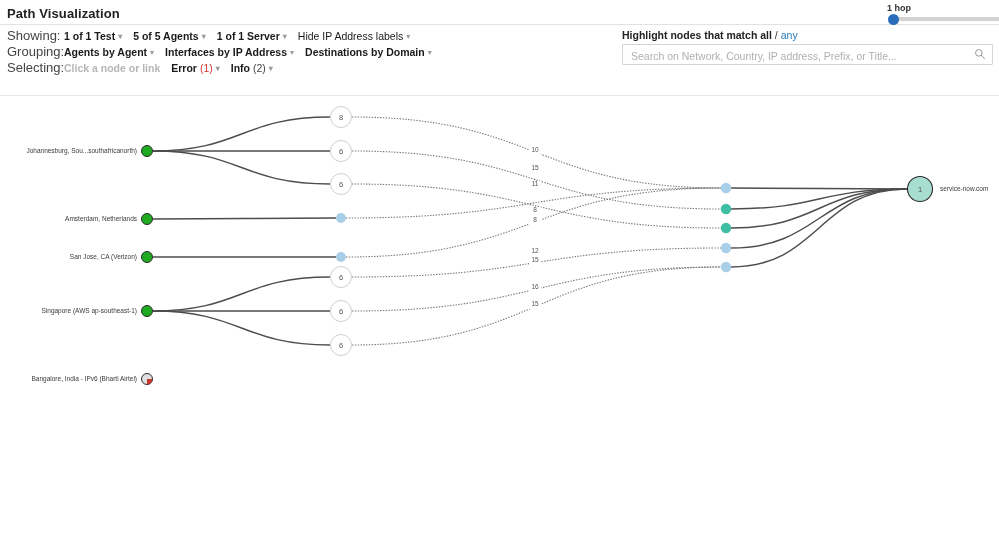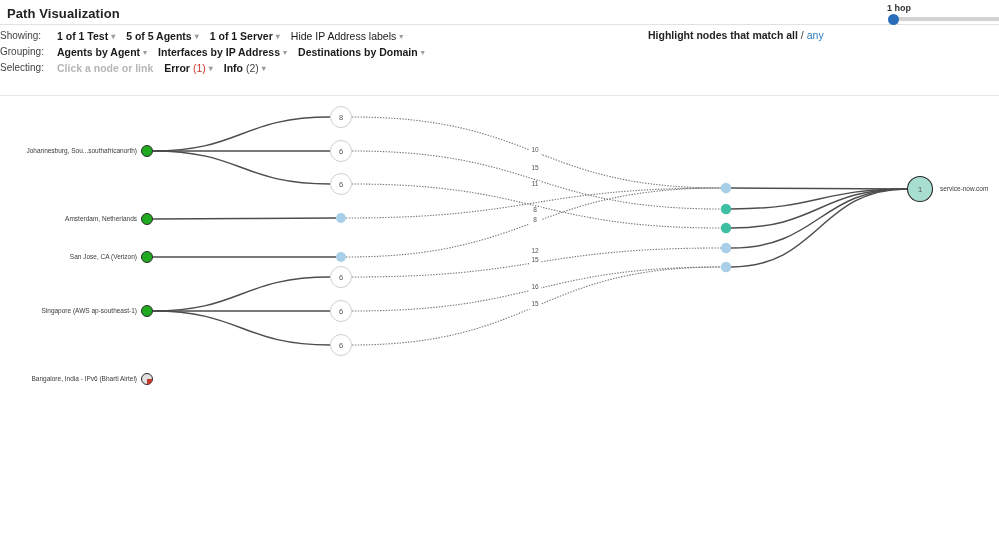--- a/index.html
+++ b/index.html
@@ -75,21 +75,22 @@
   }
   .ctrl-row {
     position: relative;
     height: 16px;
     line-height: 16px;
     white-space: nowrap;
   }
   .ctrl-label {
     display: inline-block;
     width: 57px;
-    font-size: 10px;
+    padding-left: 7px;
+    font-size: 13px;
     color: #444;
     vertical-align: top;
   }
   .ctrl-item {
     display: inline-block;
     margin-right: 11px;
     font-size: 10.5px;
     vertical-align: top;
     color: #1a1a1a;
   }
@@ -112,21 +113,20 @@
   .highlight-block {
     position: absolute;
     left: 622px; top: 29px;
     width: 371px;
   }
   .highlight-title {
     font-size: 10.5px;
     font-weight: bold;
     color: #222;
     margin-bottom: 3px;
-    margin-left: 26px;
   }
   .highlight-title .slash { font-weight: normal; color: #333; }
   .highlight-title .any { font-weight: normal; color: #2a7ab9; }
   .search-wrap {
     position: relative;
     width: 369px; height: 19px;
     border: 1px solid #d4d4d4;
     background: #fff;
     border-radius: 1px;
   }
@@ -188,20 +188,29 @@
 
   <div class="ctrl-rows" id="ctrl-rows">
       <div class="ctrl-row"><span class="ctrl-label">Showing:</span><span class="ctrl-item bold"><span>1 of 1 Test</span><span class="caret">▾</span></span><span class="ctrl-item bold"><span>5 of 5 Agents</span><span class="caret">▾</span></span><span class="ctrl-item bold"><span>1 of 1 Server</span><span class="caret">▾</span></span><span class="ctrl-item"><span>Hide IP Address labels</span><span class="caret">▾</span></span></div>
       <div class="ctrl-row"><span class="ctrl-label">Grouping:</span><span class="ctrl-item"><span class="lite">Agents by </span><span style="font-weight: bold;">Agent</span><span class="caret">▾</span></span><span class="ctrl-item"><span class="lite">Interfaces by </span><span style="font-weight: bold;">IP Address</span><span class="caret">▾</span></span><span class="ctrl-item"><span class="lite">Destinations by </span><span style="font-weight: bold;">Domain</span><span class="caret">▾</span></span></div>
       <div class="ctrl-row"><span class="ctrl-label">Selecting:</span><span class="ctrl-item placeholder"><span>Click a node or link</span></span><span class="ctrl-item bold"><span>Error</span><span class="red"> (1)</span><span class="caret">▾</span></span><span class="ctrl-item bold"><span>Info</span><span class="muted" style="color: rgb(68, 68, 68);"> (2)</span><span class="caret">▾</span></span></div>
     </div>
 
   <div class="highlight-block">
     <div class="highlight-title">
       <span>Highlight nodes that match </span><span>all</span><span class="slash"> / </span><span class="any">any</span>
+    </div>
+    <div class="search-wrap">
+      <input class="search-input" type="text" placeholder="Search on Network, Country, IP address, Prefix, or Title..." style="">
+      <span class="search-icon">
+        <svg viewBox="0 0 16 16" width="12" height="12">
+          <circle cx="6.5" cy="6.5" r="4.4" fill="none" stroke="#8a8a8a" stroke-width="1.2"></circle>
+          <line x1="9.8" y1="9.8" x2="14" y2="14" stroke="#8a8a8a" stroke-width="1.2" stroke-linecap="round"></line>
+        </svg>
+      </span>
     </div>
   </div>
 
   <div class="toolbar-rule"></div>
 
   <svg id="graph" viewBox="0 0 999 437" width="999" height="437">
       <path d="M153,55 C241.5,55 241.5,21 330,21" fill="none" stroke="#4d4d4d" stroke-width="1.4"></path>
       <path d="M153,55 C241.5,55 241.5,55 330,55" fill="none" stroke="#4d4d4d" stroke-width="1.4"></path>
       <path d="M153,55 C241.5,55 241.5,88 330,88" fill="none" stroke="#4d4d4d" stroke-width="1.4"></path>
       <path d="M153,123 C244.5,123 244.5,122 336,122" fill="none" stroke="#4d4d4d" stroke-width="1.4"></path>

